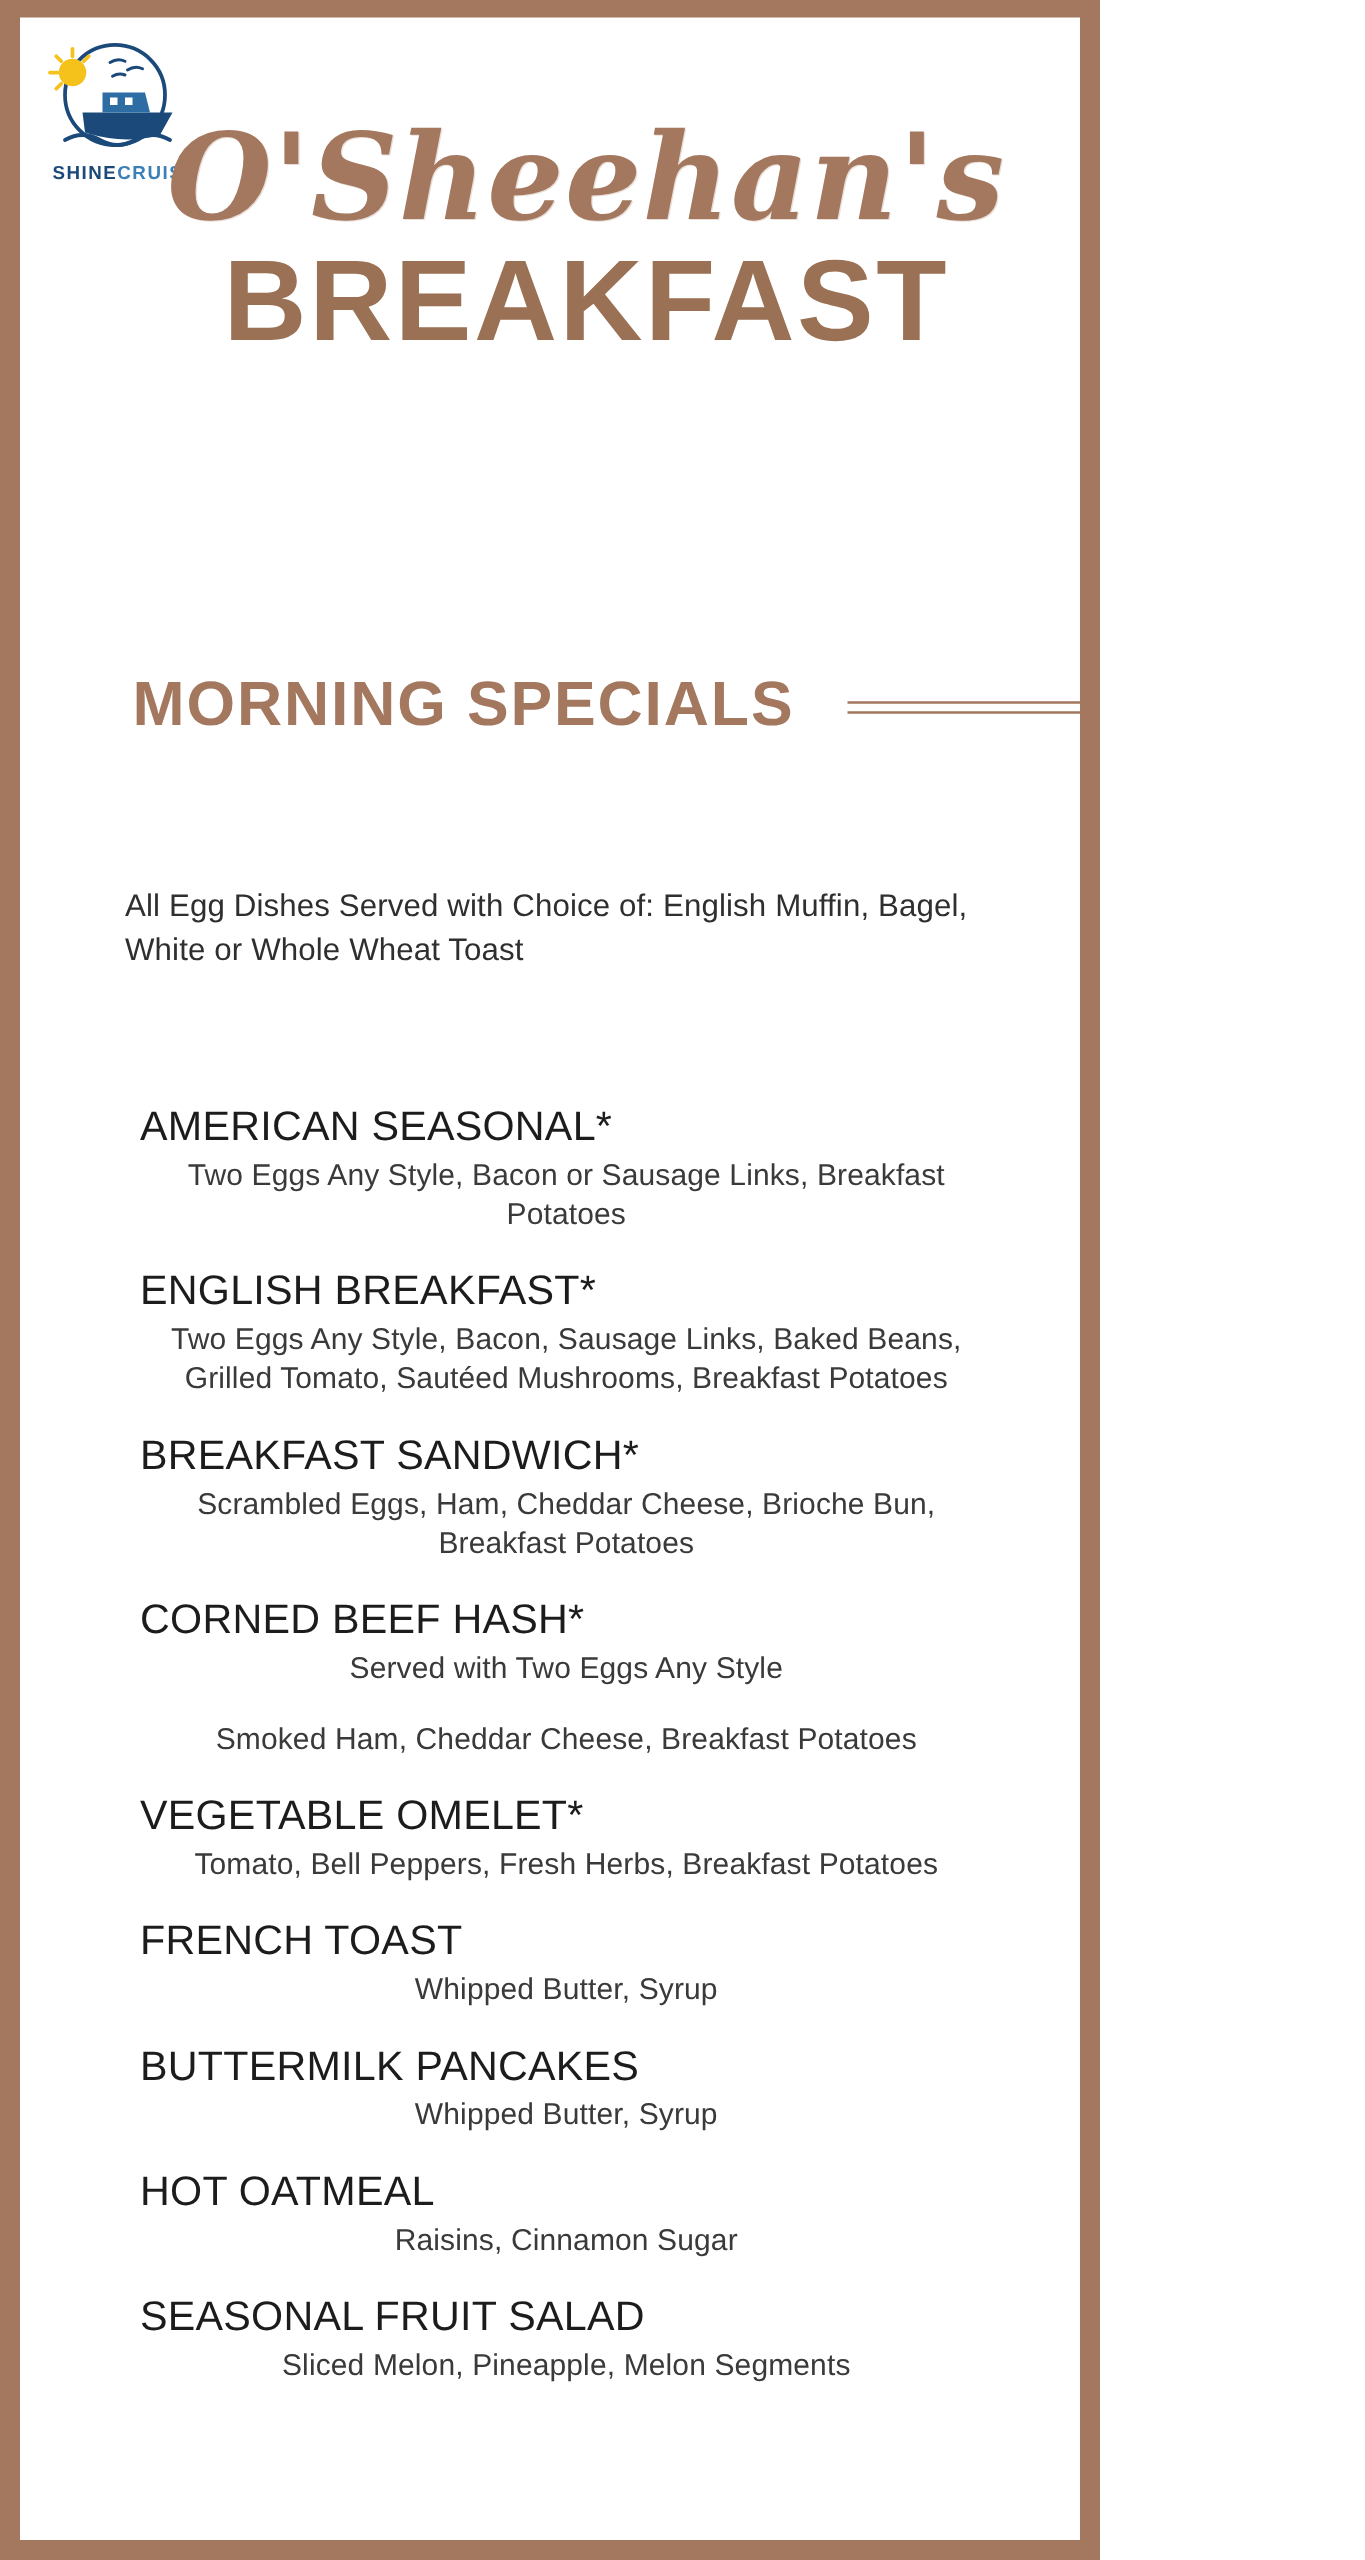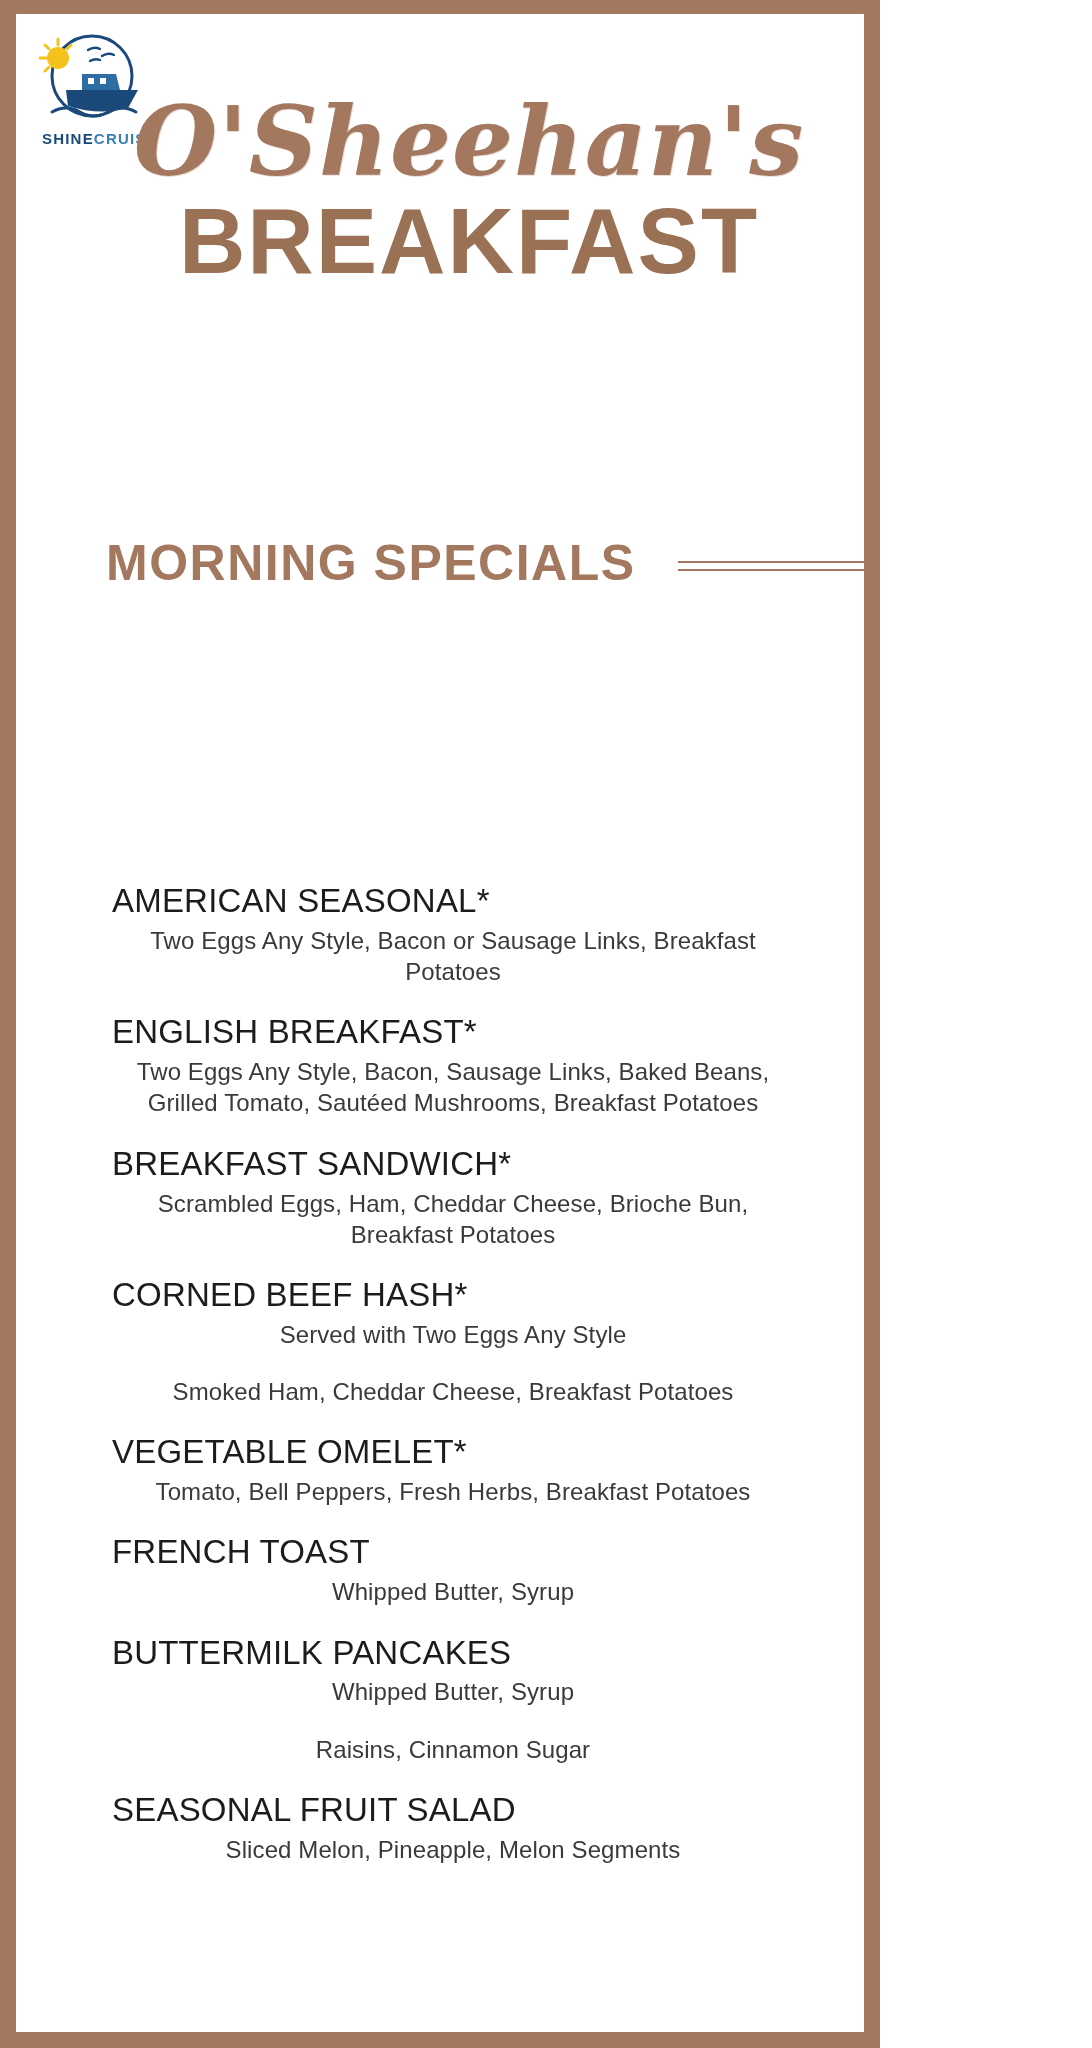--- a/index.html
+++ b/index.html
@@ -185,20 +185,21 @@
     </div>
 
     <div class="section-head">
       <div class="section-title">MORNING SPECIALS</div>
       <div class="rule-group">
         <div class="rule"></div>
         <div class="rule"></div>
       </div>
     </div>
 
+    <div class="intro">All Egg Dishes Served with Choice of: English Muffin, Bagel, White or Whole Wheat Toast</div>
 
     <div class="menu">
       <div class="item">
         <div class="item-name">AMERICAN SEASONAL*</div>
         <div class="item-desc">Two Eggs Any Style, Bacon or Sausage Links, Breakfast Potatoes</div>
       </div>
       <div class="item">
         <div class="item-name">ENGLISH BREAKFAST*</div>
         <div class="item-desc">Two Eggs Any Style, Bacon, Sausage Links, Baked Beans, Grilled Tomato, Sautéed Mushrooms, Breakfast Potatoes</div>
       </div>
@@ -219,20 +220,21 @@
       </div>
       <div class="item">
         <div class="item-name">FRENCH TOAST</div>
         <div class="item-desc">Whipped Butter, Syrup</div>
       </div>
       <div class="item">
         <div class="item-name">BUTTERMILK PANCAKES</div>
         <div class="item-desc">Whipped Butter, Syrup</div>
       </div>
       <div class="item">
+        <div class="item-name">HOT OATMEAL</div>
         <div class="item-desc">Raisins, Cinnamon Sugar</div>
       </div>
       <div class="item">
         <div class="item-name">SEASONAL FRUIT SALAD</div>
         <div class="item-desc">Sliced Melon, Pineapple, Melon Segments</div>
       </div>
     </div>
 
   </div>
 </div>

